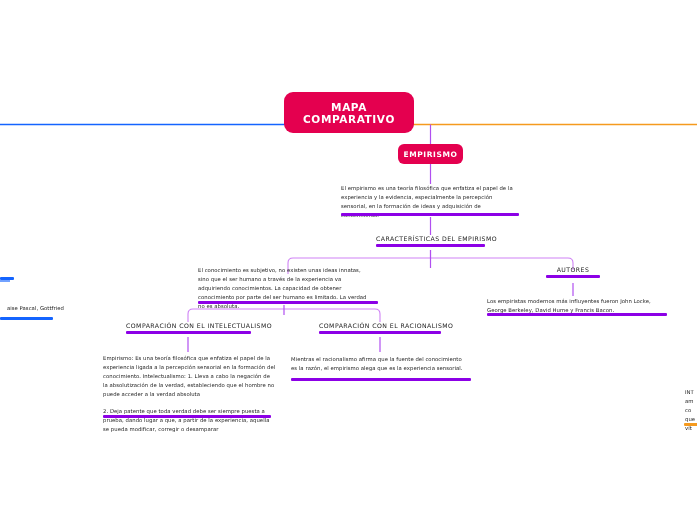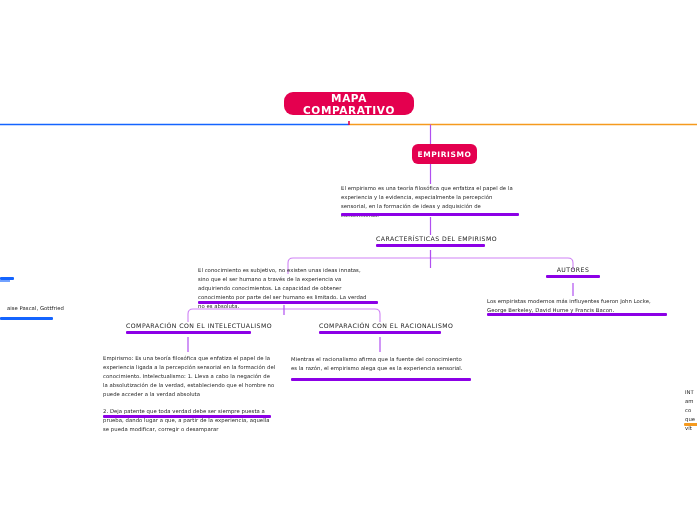--- a/index.html
+++ b/index.html
@@ -40,26 +40,26 @@
     justify-content: center;
     font-weight: bold;
     letter-spacing: 0.6px;
     text-align: center;
     box-sizing: border-box;
   }
   .pill.title {
     left: 284px;
     top: 92px;
     width: 130px;
-    height: 23px;
+    height: 41px;
     font-size: 10.5px;
     border-radius: 9px;
   }
   .pill.branch {
-    left: 412px;
+    left: 398px;
     top: 144px;
     width: 65px;
     height: 20px;
     font-size: 7.5px;
     border-radius: 6px;
   }
 
   
   .heading {
     position: absolute;

